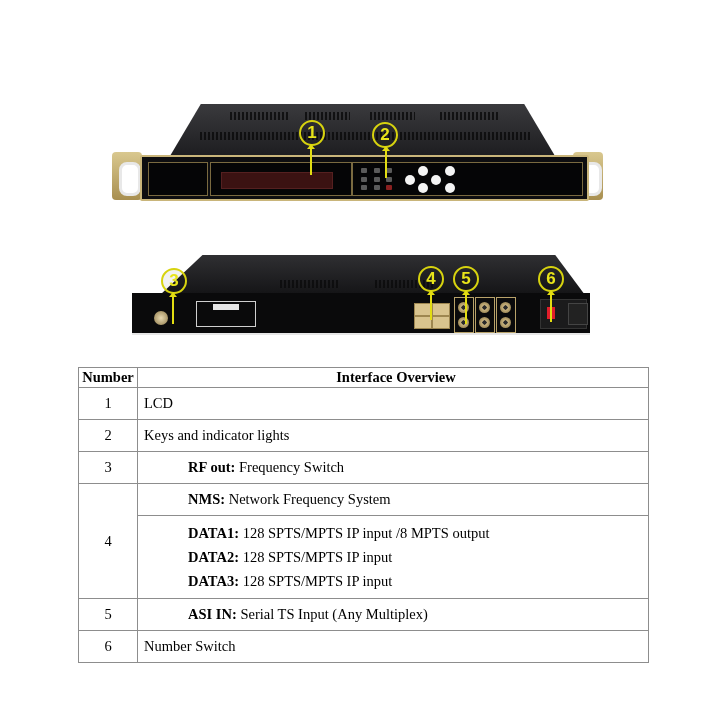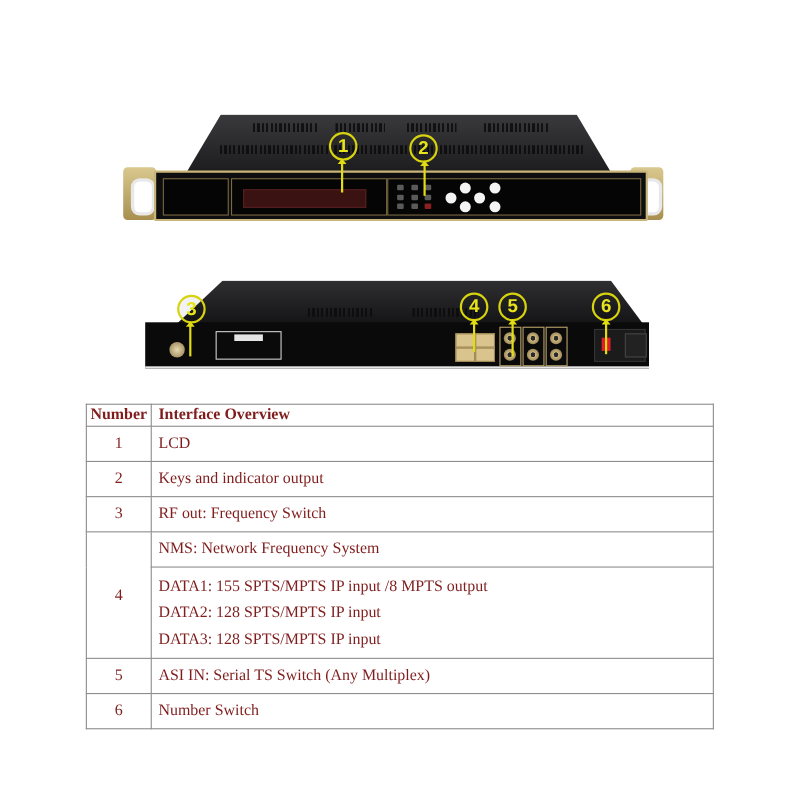--- a/index.html
+++ b/index.html
@@ -37,28 +37,28 @@
   .caution .lbl { position:absolute; left:16px; top:2px; width:26px; height:6px; background:#e5e5e5; }
   .rf { position:absolute; left:22px; top:18px; width:14px; height:14px; background:radial-gradient(circle,#e8d9b0,#8e7a4a); border-radius:50%; }
   .rj { position:absolute; width:16px; height:11px; background:#d9c48e; border:1px solid #9e8750; }
   .bnc-box { position:absolute; top:4px; width:18px; height:34px; border:1px solid #b8a26a; }
   .bnc { position:absolute; left:3px; width:11px; height:11px; border-radius:50%; background:radial-gradient(circle,#2a2a2a 25%,#cbb580 30%,#7d6a3c 100%); }
   .pwr-box { position:absolute; left:408px; top:6px; width:45px; height:28px; background:#1b1b1c; border:1px solid #333; }
   .switch { position:absolute; left:6px; top:7px; width:8px; height:12px; background:#e01d2a; }
   .iec { position:absolute; left:436px; top:10px; width:18px; height:20px; background:#222; border:1px solid #444; }
 
   
-  .spec-table { position:absolute; left:78px; top:367px; width:571px; border-collapse:collapse; font-size:14.5px; color:#7f1d1d; }
+  .spec-table { position:absolute; left:78px; top:367px; width:571px; border-collapse:collapse; font-size:14.5px; color:#000000; }
   .spec-table td, .spec-table th { border:1px solid #8d8d8d; padding:0 0 0 6px; text-align:left; vertical-align:middle; }
-  .spec-table th { font-weight:bold; height:19px; }
+  .spec-table th { font-weight:bold; height:19px;text-align:center; }
   .spec-table th.num, .spec-table td.num { width:58px; text-align:center; padding:0; }
   .spec-table td { height:31px; }
   .spec-table .multi { height:auto; padding-top:5px; padding-bottom:5px; }
   .spec-table .multi div { height:24px; line-height:24px; }
-  b { font-weight:normal; }
+  b { font-weight:bold;margin-left:44px; }
 </style>
 </head>
 <body>
 
 <div class="front">
   <div class="front-top"></div>
   <div class="vents" style="left:230px;top:112px;width:60px;"></div>
   <div class="vents" style="left:305px;top:112px;width:45px;"></div>
   <div class="vents" style="left:370px;top:112px;width:45px;"></div>
   <div class="vents" style="left:440px;top:112px;width:60px;"></div>
@@ -149,39 +149,39 @@
       <tr>
     <th class="num">Number</th>
     <th>Interface Overview</th>
   </tr>
   <tr>
     <td class="num">1</td>
     <td><span>LCD</span></td>
   </tr>
   <tr>
     <td class="num">2</td>
-    <td><span>Keys and indicator output</span></td>
+    <td><span>Keys and indicator lights</span></td>
   </tr>
   <tr>
     <td class="num">3</td>
     <td><b>RF out:</b><span> Frequency Switch</span></td>
   </tr>
   <tr>
     <td class="num" rowspan="2">4</td>
     <td><b>NMS:</b><span> Network Frequency System</span></td>
   </tr>
   <tr>
     <td class="multi">
-      <div><b>DATA1:</b><span> 155 SPTS/MPTS IP input /8 MPTS output</span></div>
+      <div><b>DATA1:</b><span> 128 SPTS/MPTS IP input /8 MPTS output</span></div>
       <div><b>DATA2:</b><span> 128 SPTS/MPTS IP input</span></div>
       <div><b>DATA3:</b><span> 128 SPTS/MPTS IP input</span></div>
     </td>
   </tr>
   <tr>
     <td class="num">5</td>
-    <td><b>ASI IN:</b><span> Serial TS Switch (Any Multiplex)</span></td>
+    <td><b>ASI IN:</b><span> Serial TS Input (Any Multiplex)</span></td>
   </tr>
   <tr>
     <td class="num">6</td>
     <td><span>Number Switch</span></td>
   </tr>
 </tbody>
   </table>
 
 </body></html>

